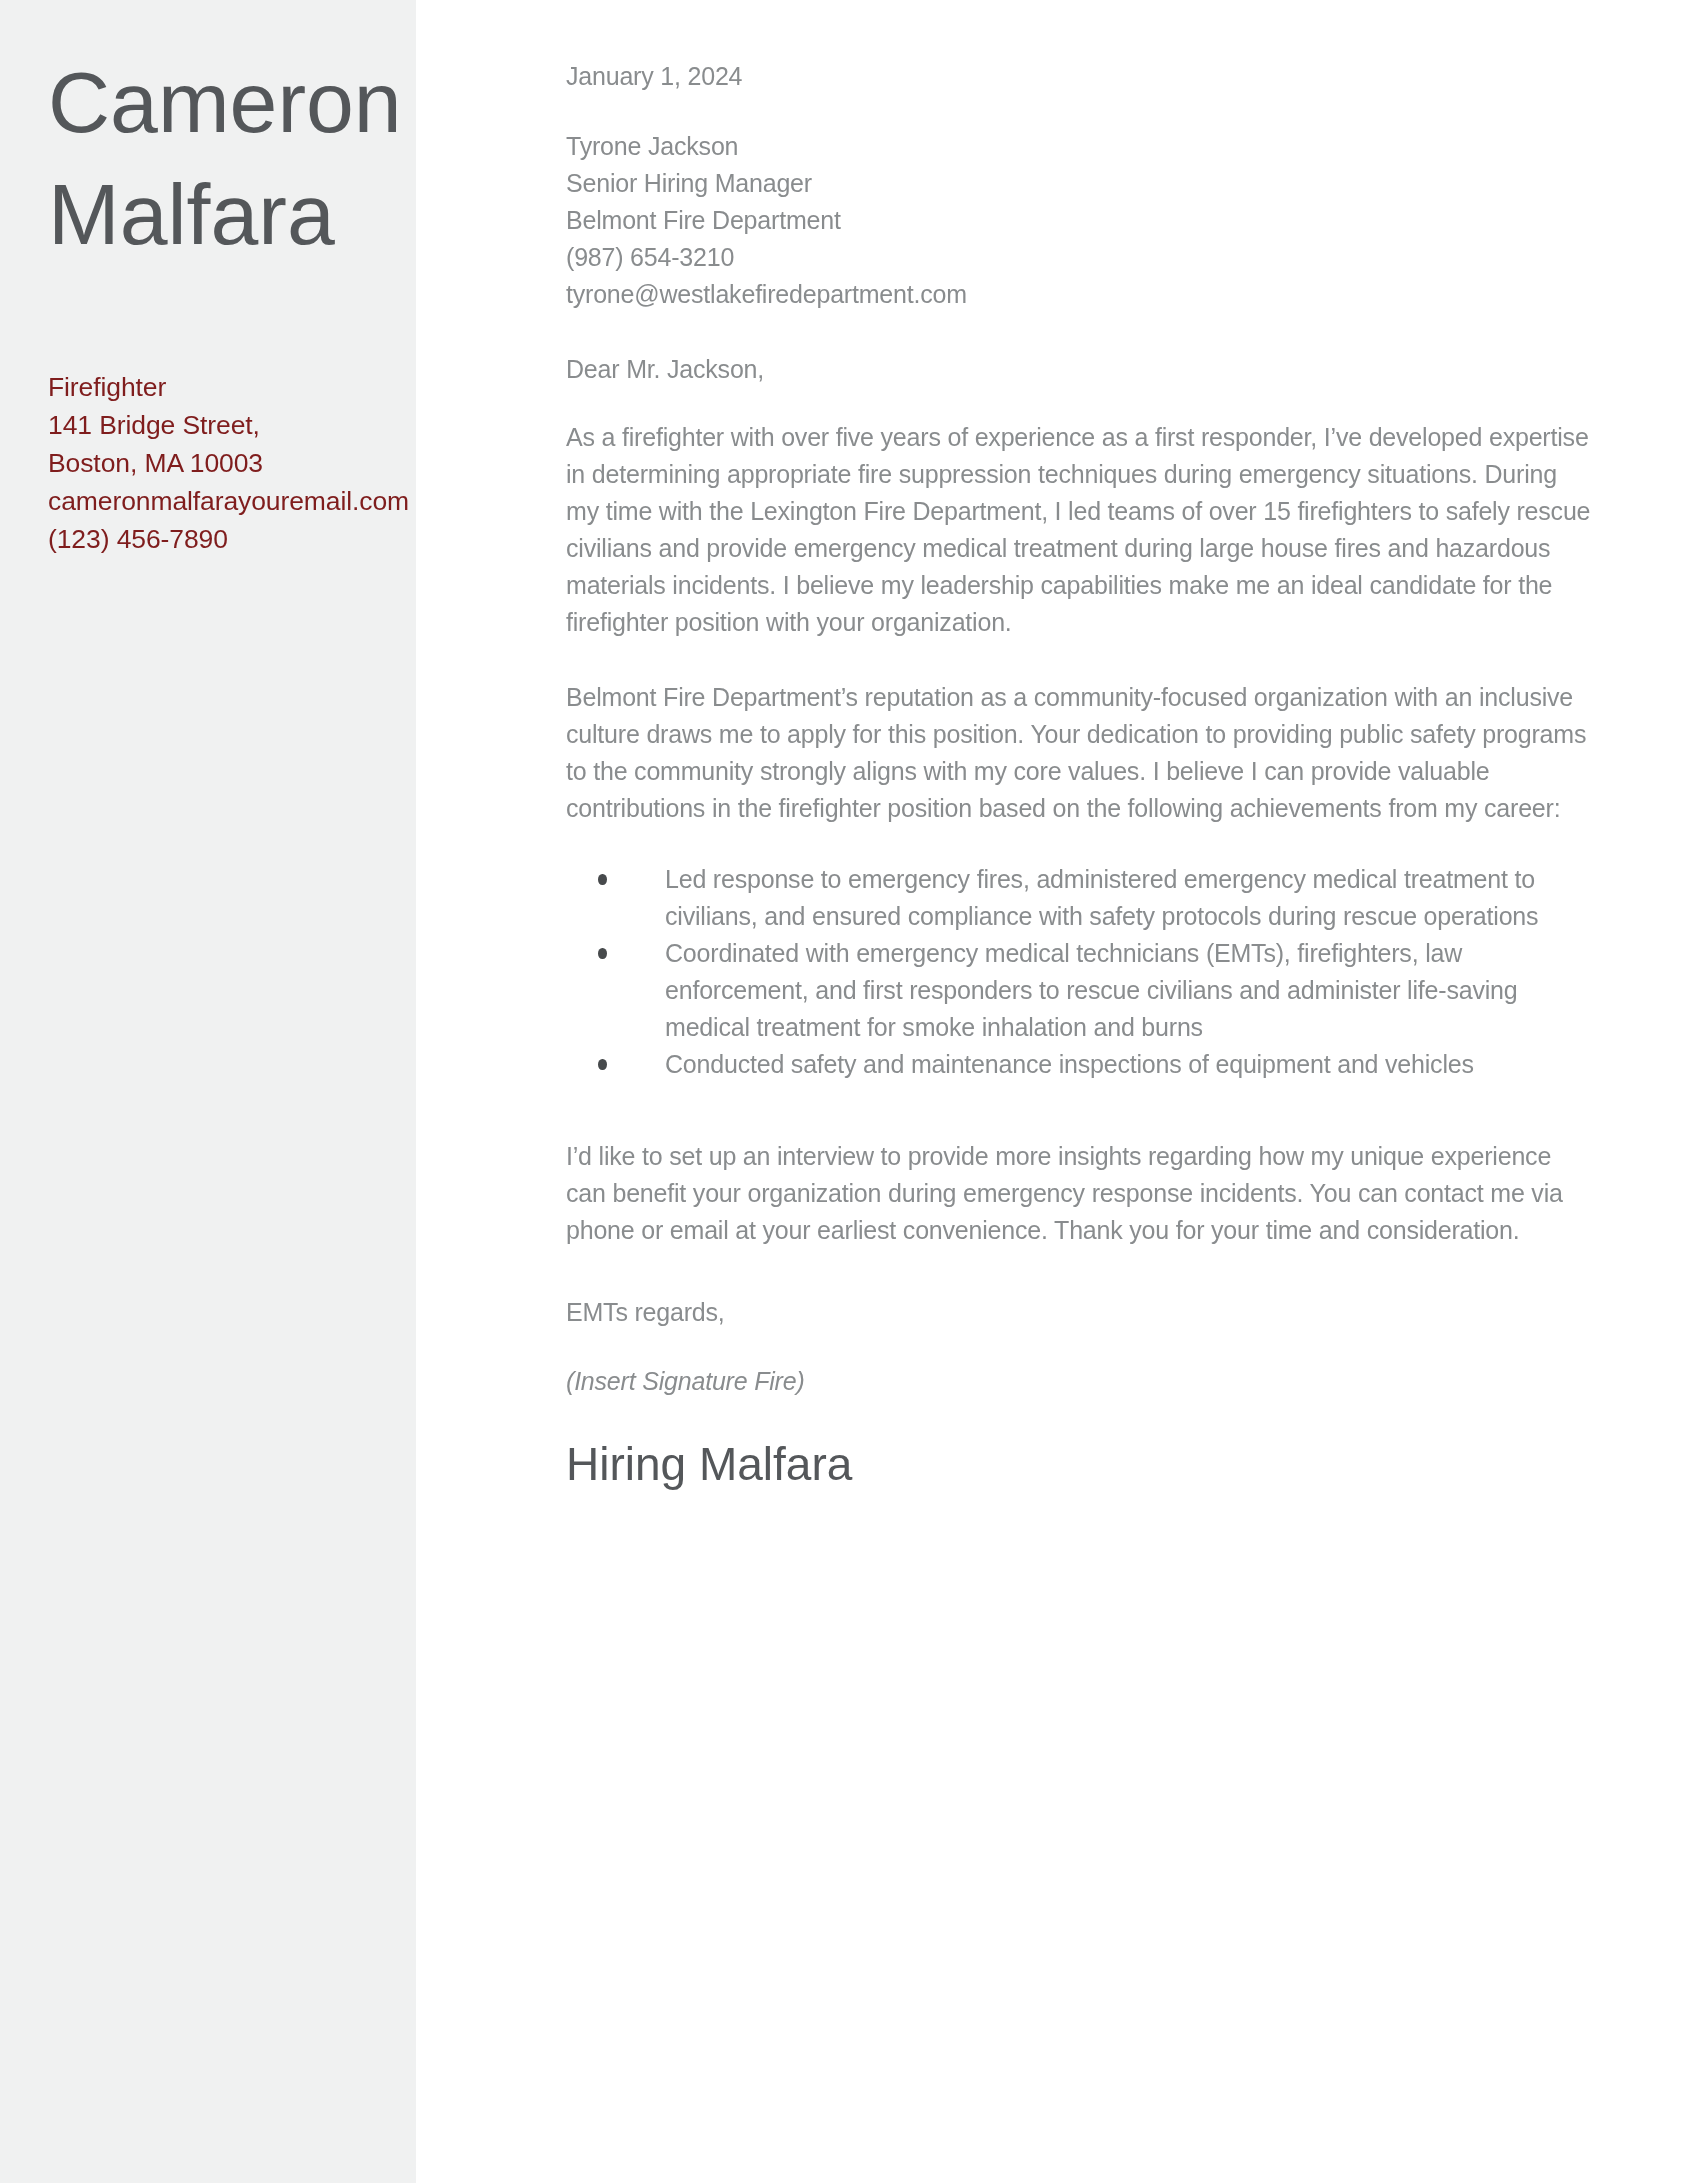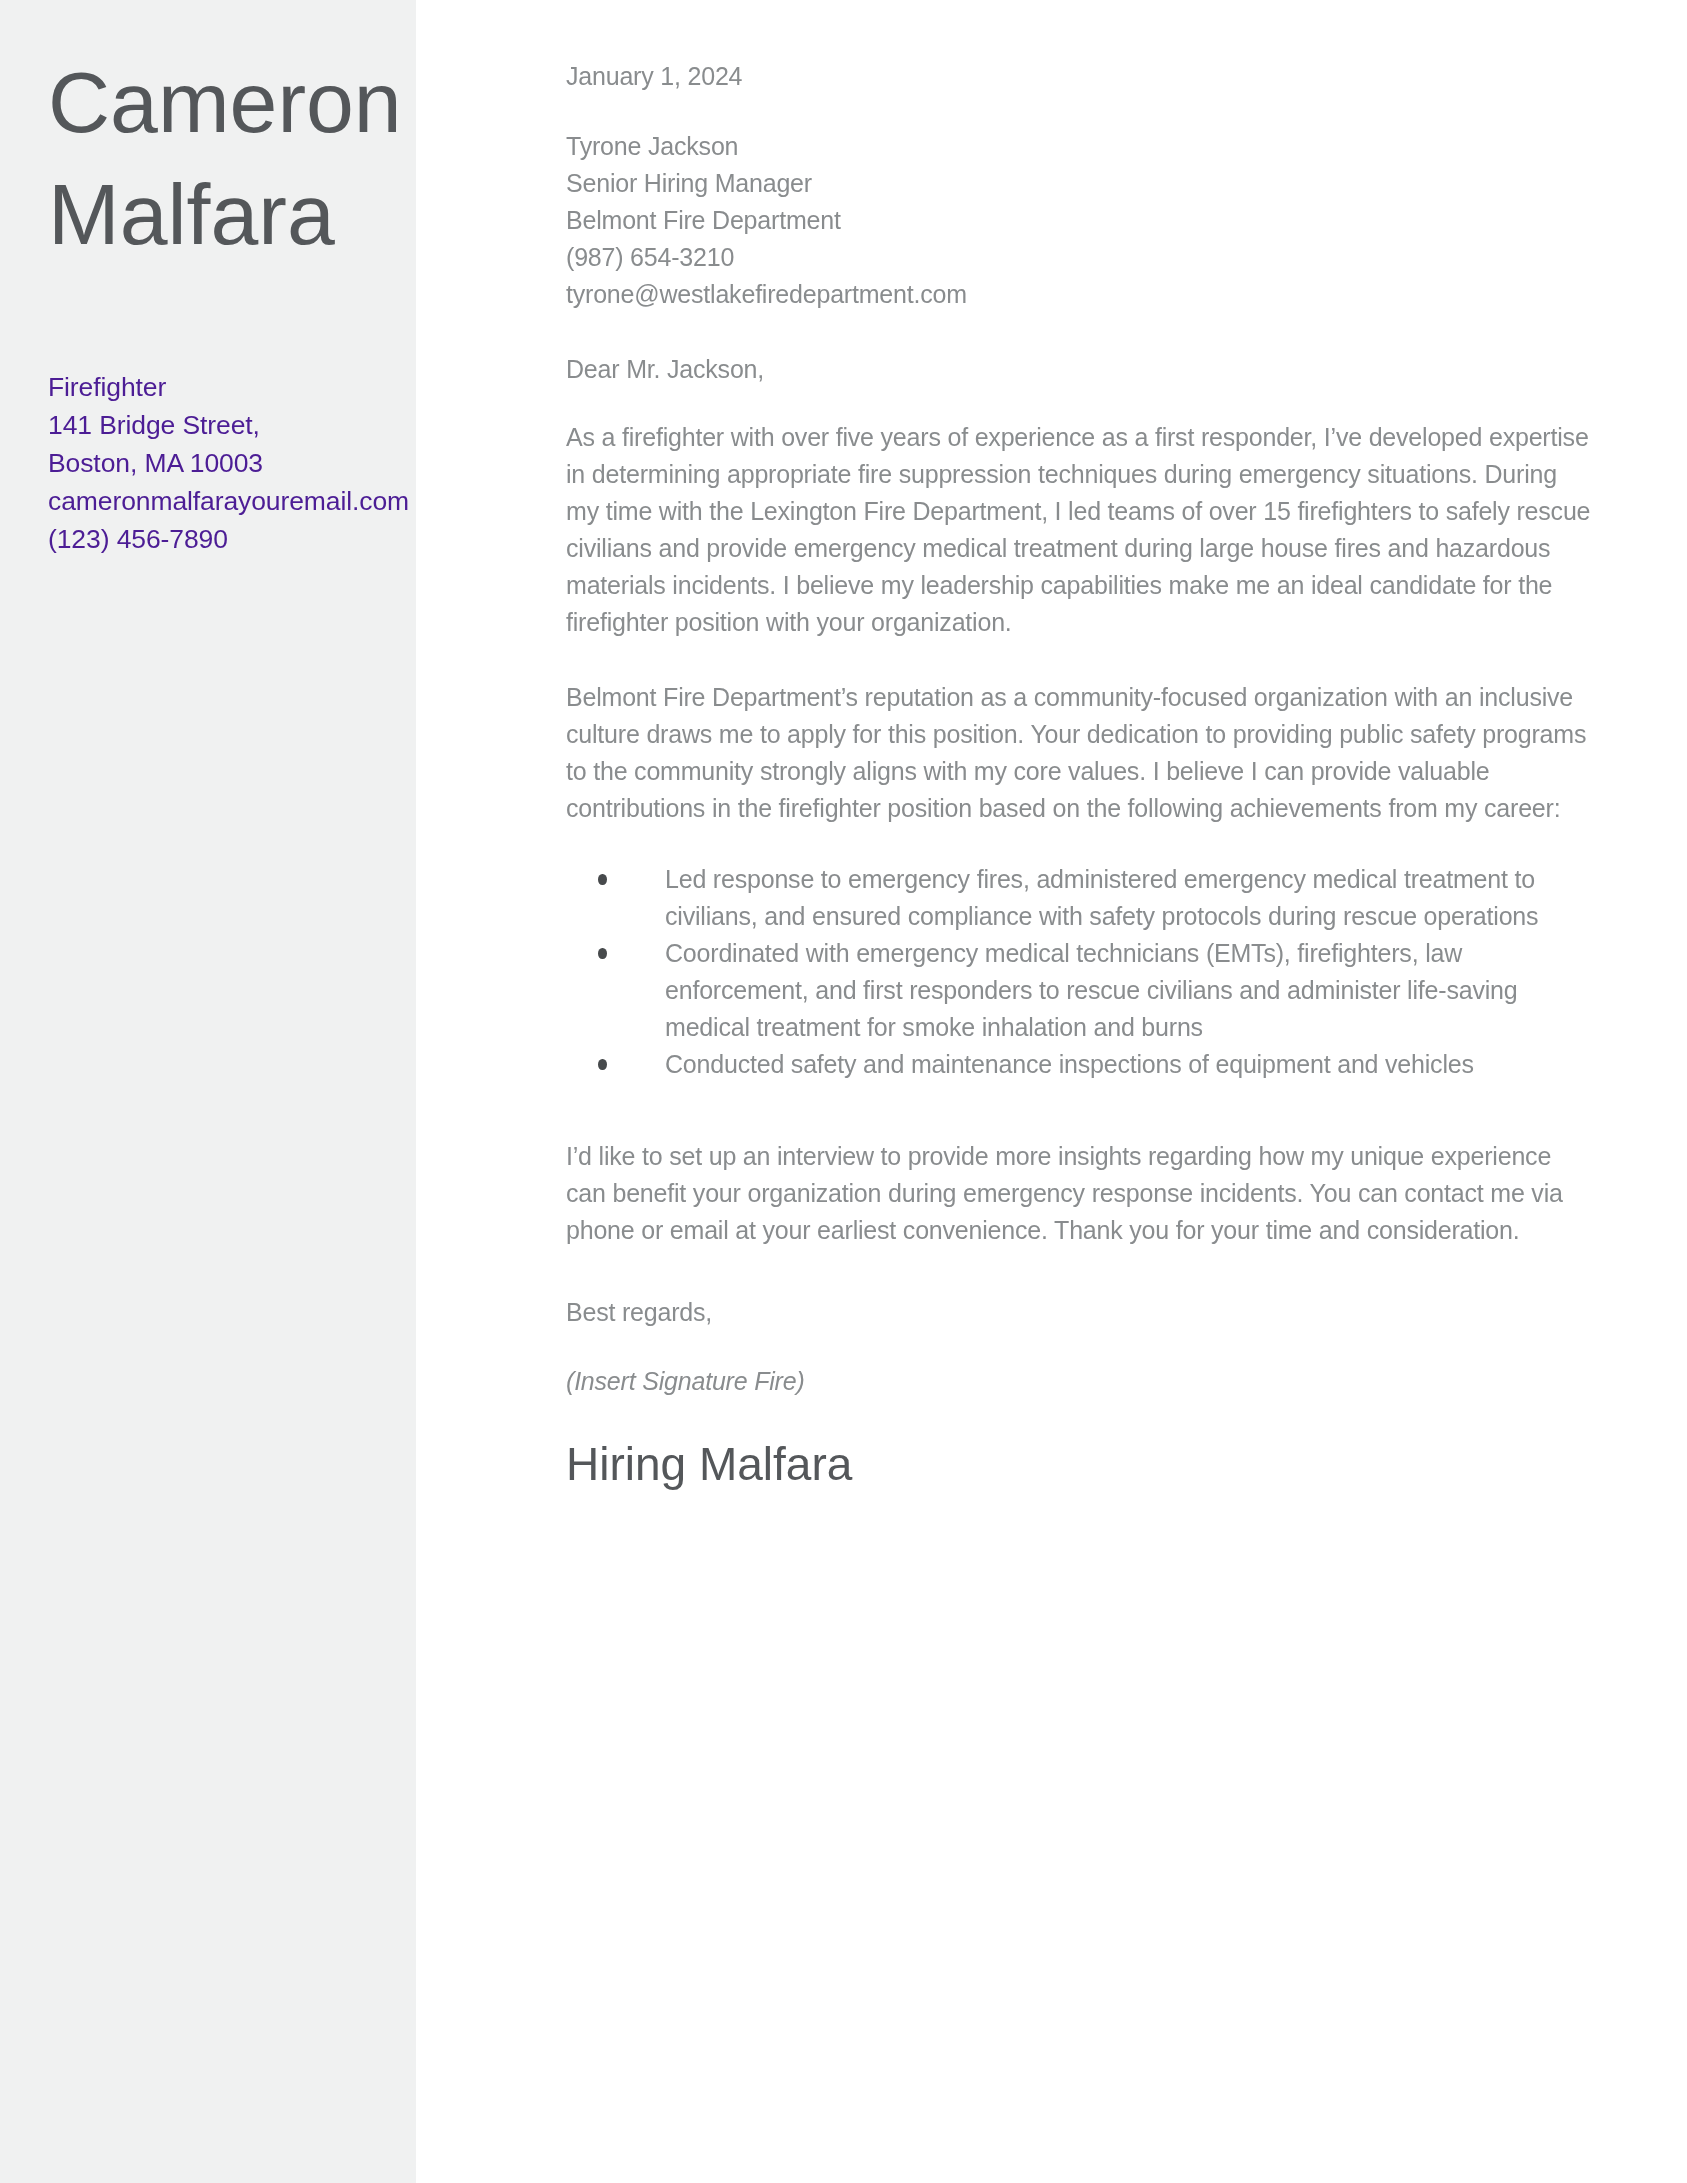--- a/index.html
+++ b/index.html
@@ -26,21 +26,21 @@
     font-weight: 400;
     line-height: 112px;
     color: #54575a;
     letter-spacing: 0;
   }
   .name-line { display: block; }
   .contact {
     margin-top: 98px;
     font-size: 26.5px;
     line-height: 38px;
-    color: #4c1d95;
+    color: #7f1d1d;
     letter-spacing: -0.1px;
   }
   
   .letter {
     position: absolute;
     left: 566px; top: 0;
     width: 1029px;
     box-sizing: border-box;
     padding-top: 58px;
     font-size: 25px;
@@ -128,21 +128,21 @@
         <span>Coordinated with emergency medical technicians (EMTs), firefighters, law enforcement, and first responders to rescue civilians and administer life-saving medical treatment for smoke inhalation and burns</span>
       </li>
       <li>
         <span class="marker"></span>
         <span>Conducted safety and maintenance inspections of equipment and vehicles</span>
       </li>
     </ul>
 
     <p class="para closing">I’d like to set up an interview to provide more insights regarding how my unique experience can benefit your organization during emergency response incidents. You can contact me via phone or email at your earliest convenience. Thank you for your time and consideration.</p>
 
-    <div class="line signoff">Best regards,</div>
+    <div class="line signoff">EMTs regards,</div>
 
     <div class="line placeholder">(Insert Signature Fire)</div>
 
     <div class="signature-name">Hiring Malfara</div>
   </main>
 
 </div>
 
 
 </body></html>

